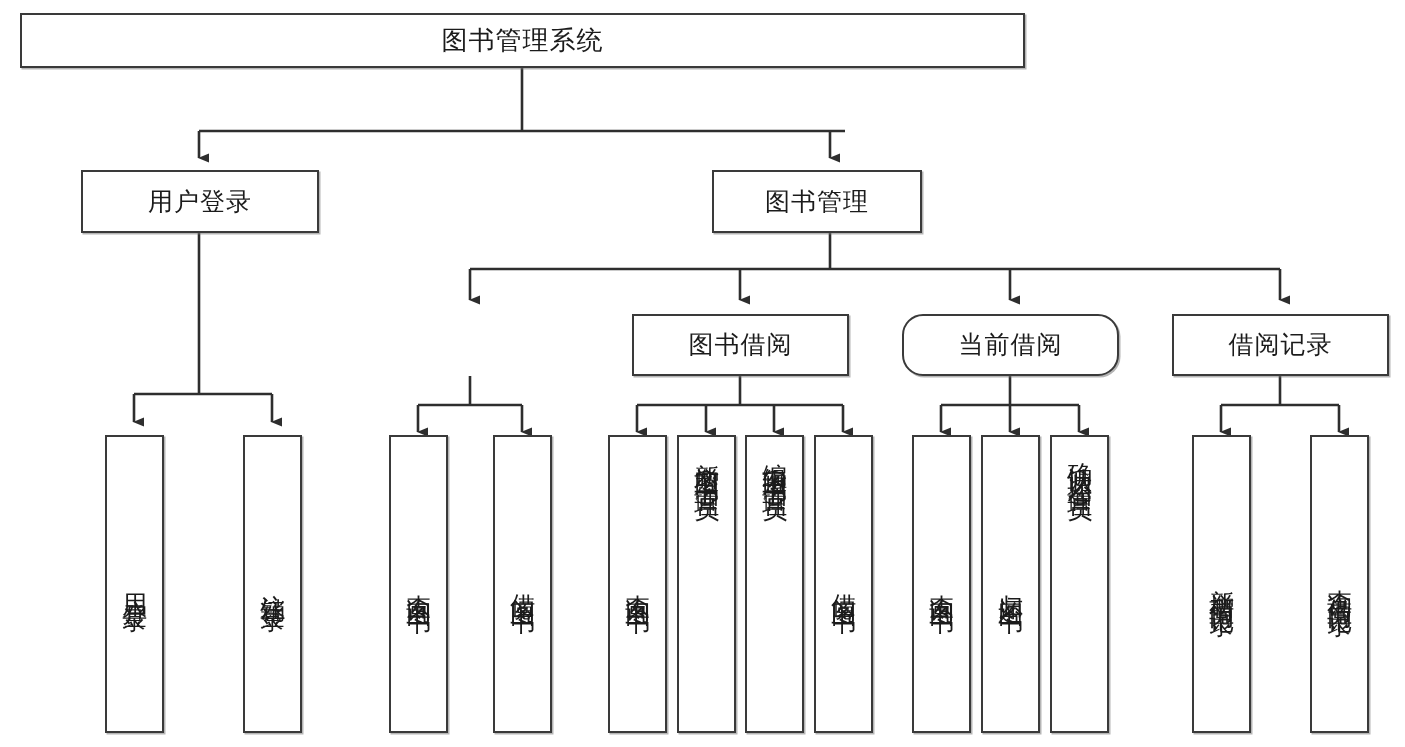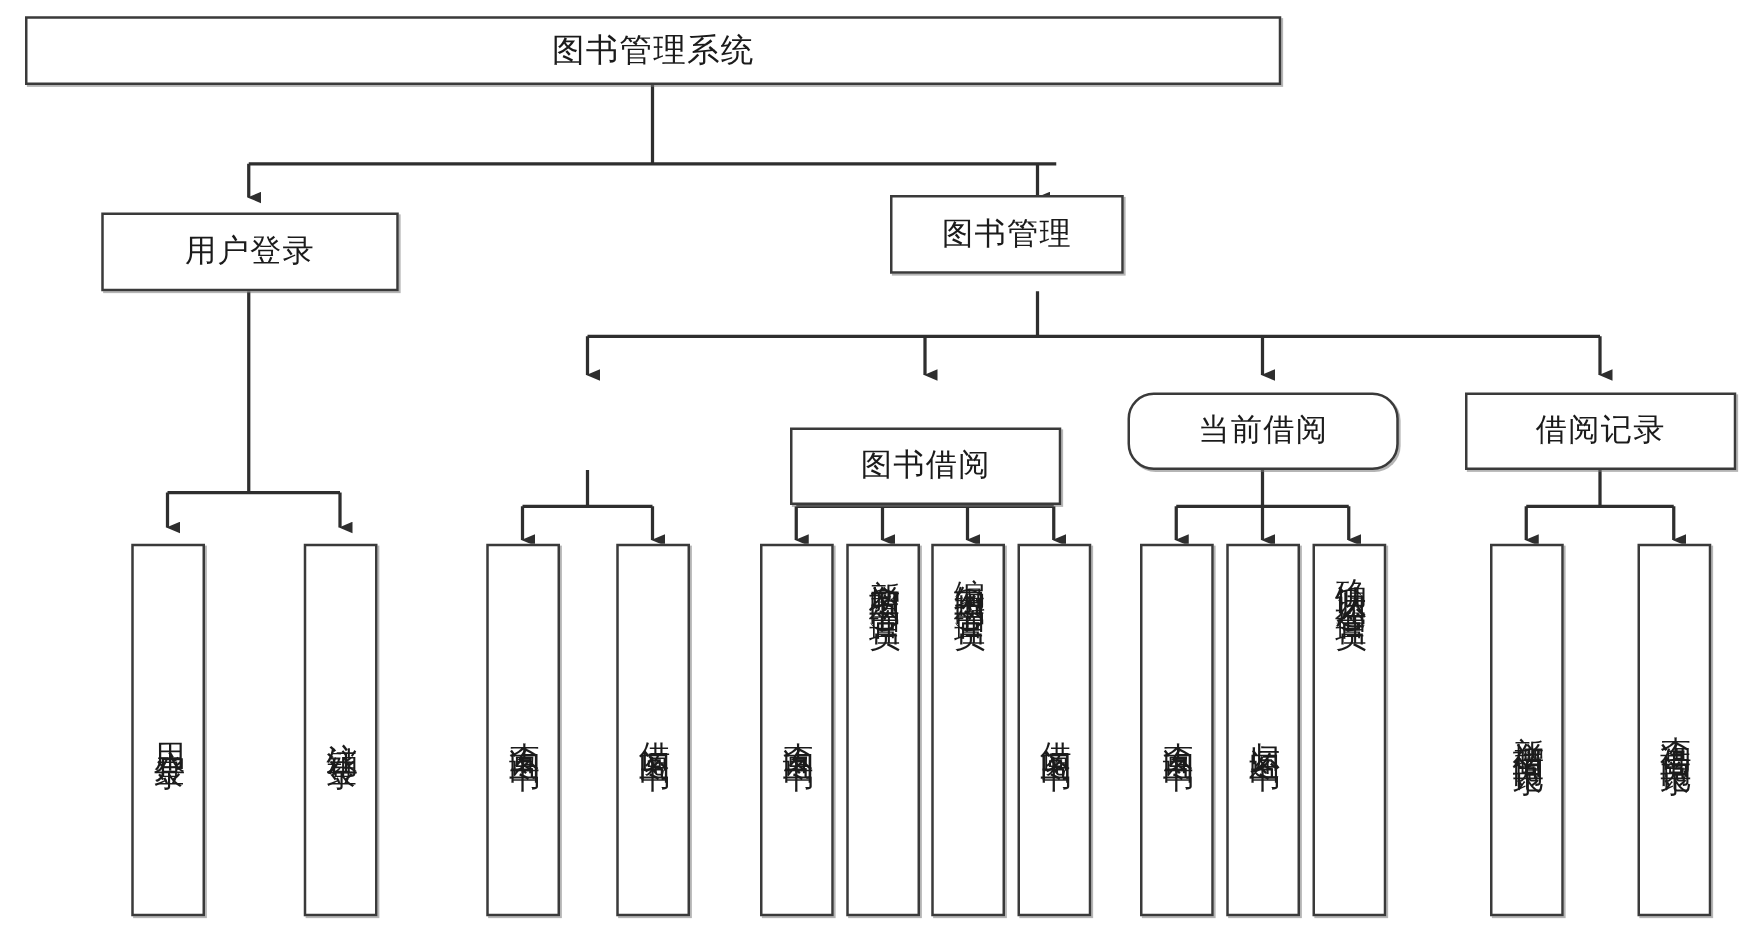--- a/index.html
+++ b/index.html
@@ -116,26 +116,26 @@
   </svg>
 
   <div class="node h root" style="left:20px;top:13px;width:1005px;height:55px;">
     <span class="label">图书管理系统</span>
   </div>
 
   <div class="node h" style="left:81px;top:170px;width:238px;height:63px;">
     <span class="label">用户登录</span>
   </div>
 
-  <div class="node h" style="left:712px;top:156px;width:187px;height:63px;">
+  <div class="node h" style="left:712px;top:170px;width:210px;height:63px;">
     <span class="label">图书管理</span>
   </div>
 
 
-  <div class="node h" style="left:632px;top:314px;width:217px;height:62px;margin-top:28px;">
+  <div class="node h" style="left:632px;top:314px;width:217px;height:62px;">
     <span class="label">图书借阅</span>
   </div>
 
   <div class="node h" style="left:902px;top:314px;width:217px;height:62px;border-radius:21px;">
     <span class="label">当前借阅</span>
   </div>
 
   <div class="node h" style="left:1172px;top:314px;width:217px;height:62px;justify-content:center;">
     <span class="label">借阅记录</span>
   </div>

